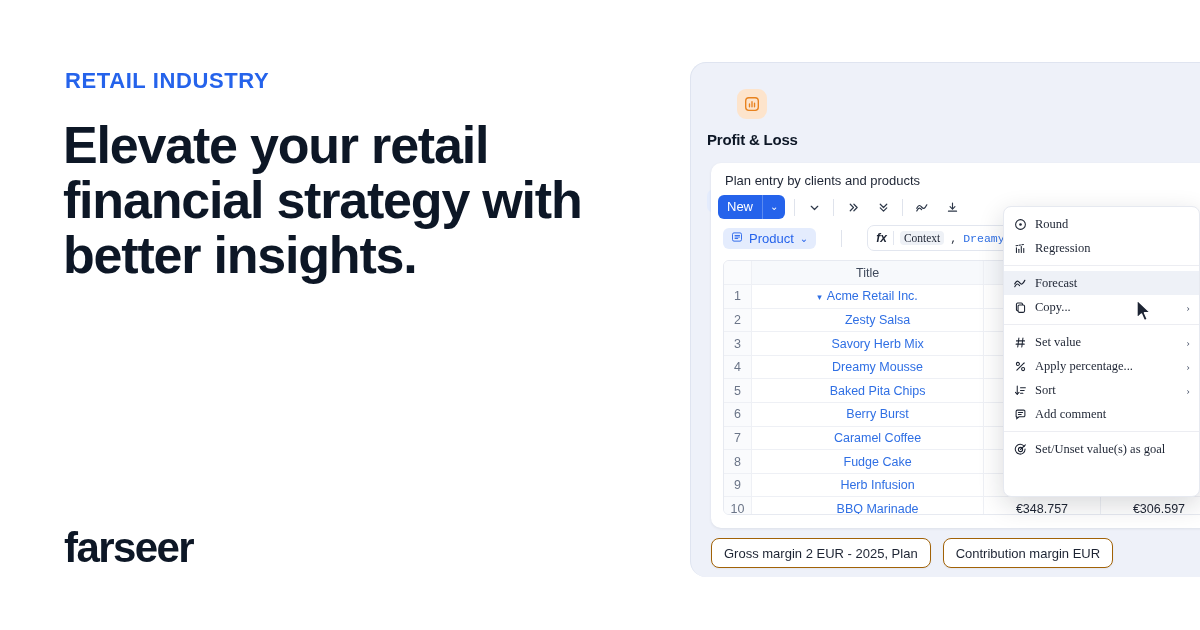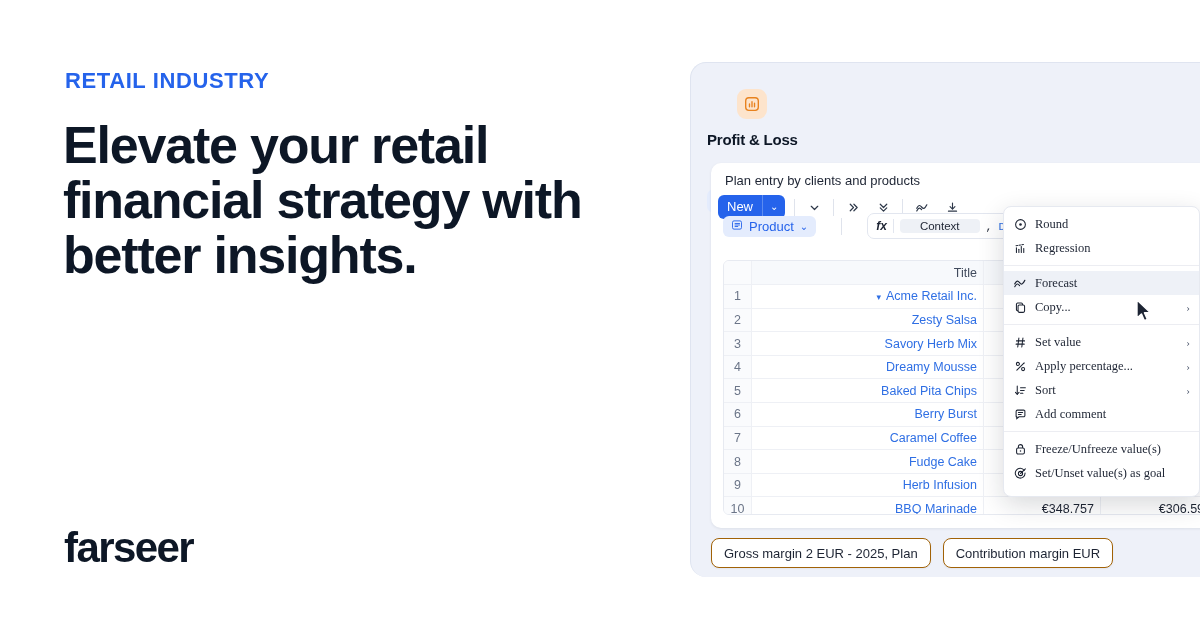--- a/index.html
+++ b/index.html
@@ -72,50 +72,50 @@
     display:flex; align-items:center; background:#2563eb; color:#fff;
     border-radius:6px; overflow:hidden; height:24px;
   }
   .newbtn .lbl { padding:0 9px; font-size:13px; line-height:24px; font-weight:500; }
   .newbtn .split { width:1px; height:24px; background:#5b8bf0; }
   .newbtn .cv { padding:0 7px; font-size:10px; line-height:24px; }
   .tb-sep { width:1px; height:17px; background:#dfe3ec; margin:0 9px; }
   .tb-ico { color:#2e3849; display:flex; align-items:center; justify-content:center; width:20px; height:20px; }
 
   
-  .fmlrow { position:absolute; left:12px; top:50px; display:flex; align-items:center; gap:16px; }
+  .fmlrow { position:absolute; left:12px; top:62px; display:flex; align-items:center; gap:16px; }
   .prodchip {
     display:flex; align-items:center; gap:6px;
     background:#e4ecfd; border-radius:6px; padding:3px 8px;
     color:#2563eb; font-size:13px;
   }
   .fmlbox {
     display:flex; align-items:center; gap:6px;
     border:1px solid #e2e6ef; border-radius:7px;
     height:26px; padding:0 8px; background:#fff; width:225px; overflow:hidden;
   }
   .fx { font-size:12px; font-style:italic; font-weight:bold; color:#1d2433; }
   .fmlsep { width:1px; height:14px; background:#e2e6ef; }
   .tok {
-    font-family:Liberation Sans, sans-serif; font-size:11.5px;
-    background:#eef1f6; border-radius:4px; padding:1px 20px; color:#1d2433;
+    font-family:Liberation Serif, serif; font-size:11.5px;
+    background:#eef1f6; border-radius:4px; padding:1px 4px; color:#1d2433;
   }
   .comma { font-family:"Liberation Mono", monospace; font-size:11.5px; color:#1d2433; }
   .tokb { font-family:"Liberation Mono", monospace; font-size:11.5px; color:#2f6fe4; white-space:nowrap; }
 
   
   .grid {
     position:absolute; left:12px; top:97px; width:496px; height:255px;
     border:1px solid #e7eaf1; border-radius:6px; overflow:hidden; background:#fff;
   }
   table.g { width:100%; border-collapse:collapse; table-layout:fixed; }
   table.g th, table.g td {
     height:23.6px; font-size:12.5px; font-weight:normal;
     border-bottom:1px solid #eef0f5; border-right:1px solid #eef0f5;
-    padding:0 6px; color:#1d2433; text-align:right; overflow:hidden; white-space:nowrap;
+    padding:0 6px; color:#1d2433; text-align:center; overflow:hidden; white-space:nowrap;
   }
   table.g th { background:#f7f9fc; color:#404a5c; }
   col.c-num { width:26px; }
   col.c-title { width:218px; }
   col.c-v1 { width:110px; }
   col.c-v2 { width:110px; }
   table.g td.num, table.g th.num {
     width:26px; text-align:center; color:#6b7588; background:#fafbfd; padding:0;
   }
   td.title-cell a { color:#2f6fe4; text-decoration:none; }
@@ -475,30 +475,20 @@
             <line x1="5.4" y1="7.9" x2="8.8" y2="7.9"></line>
           </svg>
       </span>
       <span class="mi-lbl">Add comment</span>
     </div>
 
     <div class="mdiv"></div>
 
     <div class="mi">
       <span class="mi-ico">
-        <svg width="13" height="13" viewBox="0 0 16 16" fill="none" stroke="#1d2433" stroke-width="1.3">
-            <rect x="3.2" y="6.2" width="9.6" height="7.3" rx="1.8"></rect>
-            <path d="M5.4 6.2 V4.6 A2.6 2.6 0 0 1 10.6 4.6 V6.2"></path>
-            <circle cx="8" cy="9.8" r="0.9" fill="#1d2433" stroke="none"></circle>
-          </svg>
-      </span>
-      <span class="mi-lbl">Freeze/Unfreeze value(s)</span>
-    </div>
-    <div class="mi">
-      <span class="mi-ico">
         <svg width="13" height="13" viewBox="0 0 16 16" fill="none" stroke="#1d2433" stroke-width="1.3" stroke-linecap="round">
             <path d="M12.6 4.3 A6 6 0 1 0 13.6 7.4"></path>
             <circle cx="8" cy="8" r="2.6"></circle>
             <line x1="8" y1="8" x2="14" y2="2.2"></line>
           </svg>
       </span>
       <span class="mi-lbl">Set/Unset value(s) as goal</span>
     </div>
   </div>
 

